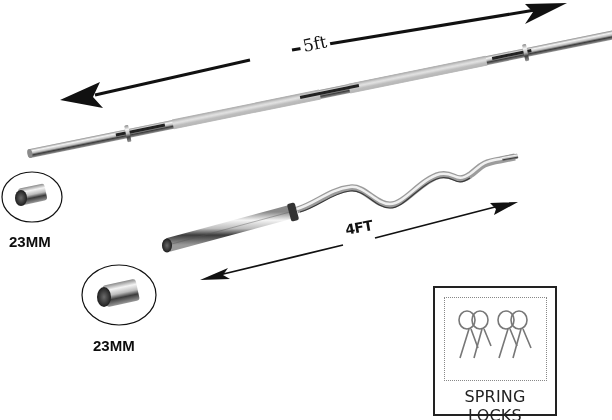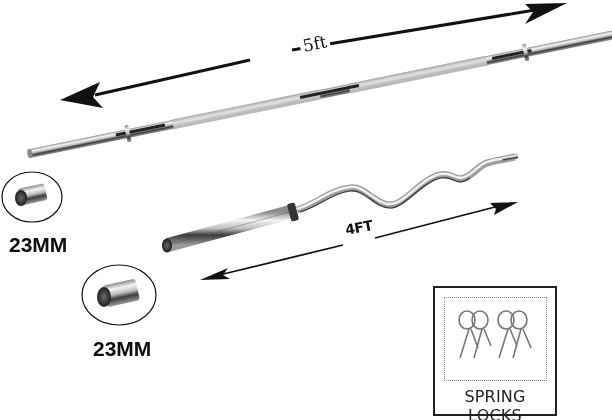--- a/index.html
+++ b/index.html
@@ -1,20 +1,20 @@
 <!DOCTYPE html>
 <html><head>
   <meta charset="utf-8">
   <style>
     html, body { margin: 0; padding: 0; background: #ffffff; }
     body { width: 612px; height: 420px; position: relative; overflow: hidden; font-family: "Liberation Sans", sans-serif; }
     .layer { position: absolute; left: 0; top: 0; }
     .label-5ft { position: absolute; left: 298px; top: 37px; font-family: "DejaVu Serif", serif; font-size: 17px; color: #111; transform: rotate(-12deg); transform-origin: left top; background: #fff; padding: 0 3px; }
     .label-4ft { position: absolute; left: 344px; top: 222px; font-family: "DejaVu Sans", sans-serif; font-weight: bold; font-size: 14px; color: #111; transform: rotate(-10deg); transform-origin: left top; letter-spacing: -0.5px; }
-    .mm-label { position: absolute; font-family: "Liberation Sans", sans-serif; font-weight: bold; font-size: 21px; color: #0d0d0d; }
+    .mm-label { position: absolute; font-family: "Liberation Sans", sans-serif; font-weight: bold; font-size: 15px; color: #0d0d0d; }
     .mm-1 { left: 9px; top: 233px; }
     .mm-2 { left: 93px; top: 337px; }
     .spring-box { position: absolute; left: 433px; top: 286px; width: 124px; height: 130px; border: 2px solid #222; box-sizing: border-box; background: #fff; }
     .spring-inner { position: absolute; left: 9px; top: 9px; width: 101px; height: 82px; border: 1px dotted #888; }
     .spring-caption { position: absolute; left: 0; right: 0; top: 99px; text-align: center; font-family: "DejaVu Sans", sans-serif; font-size: 16px; color: #222; letter-spacing: 0.2px; }
   </style>
 </head>
 <body>
 
 <svg class="layer" width="612" height="420" viewBox="0 0 612 420">

